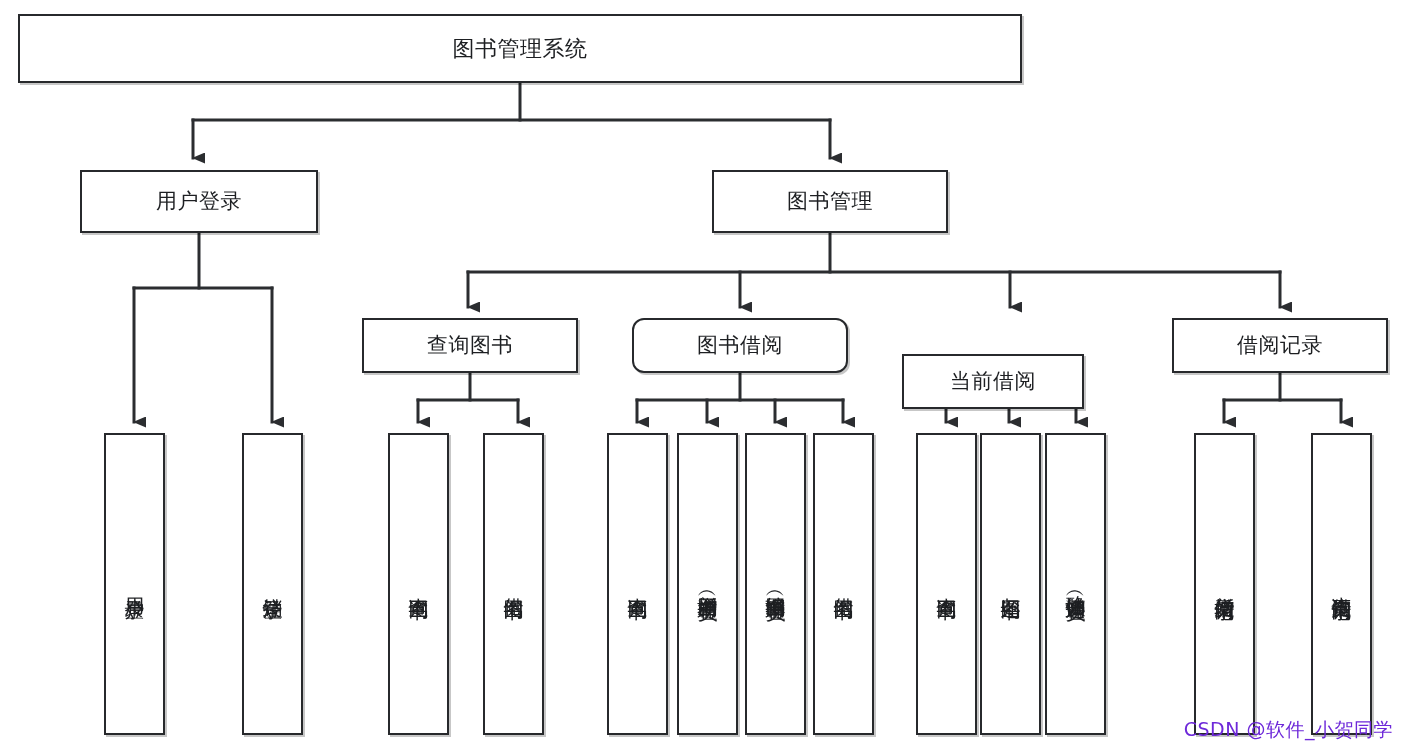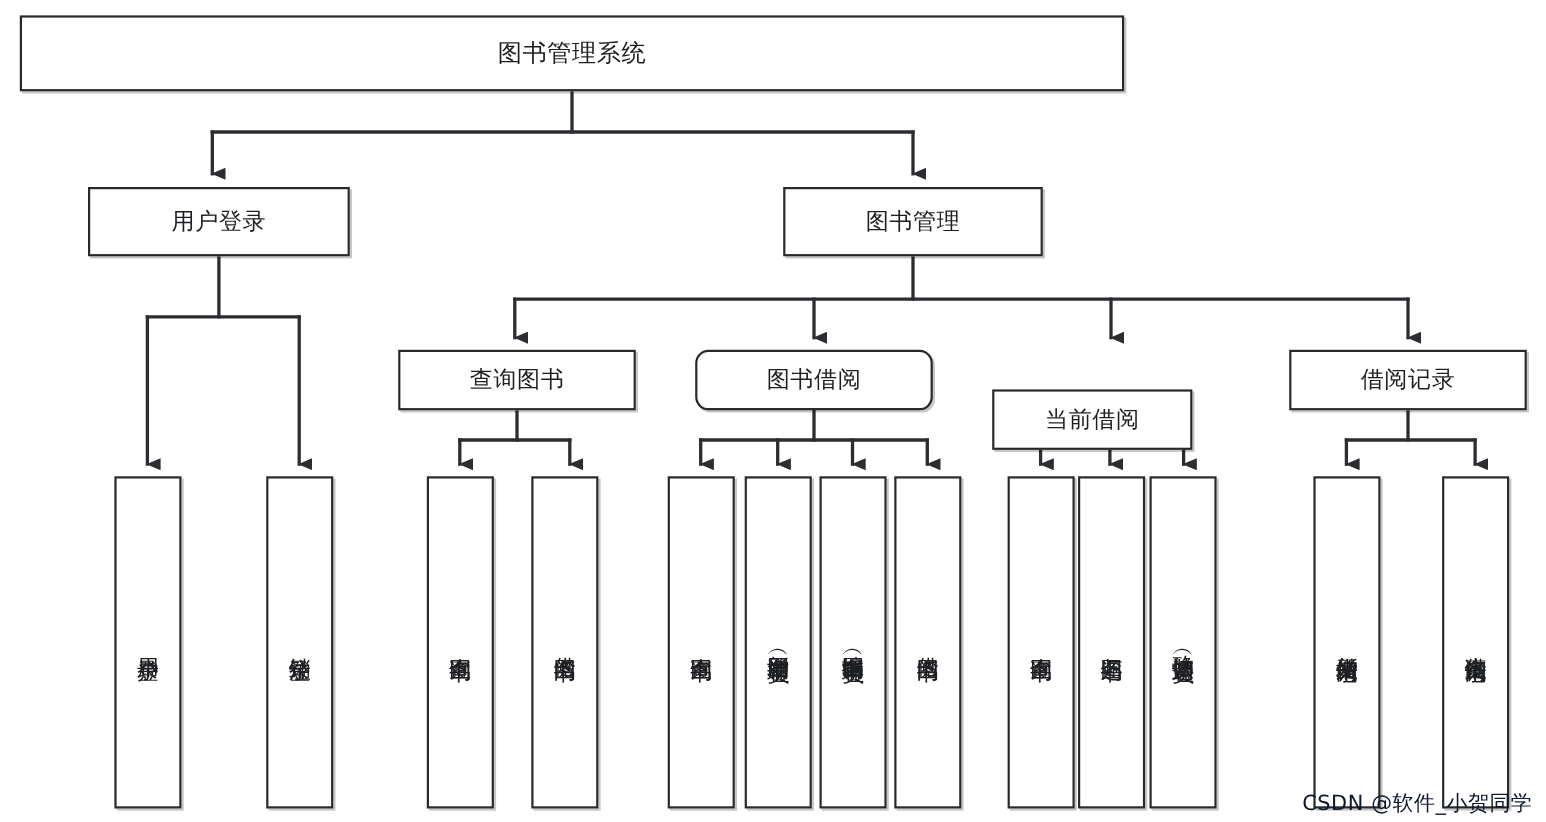--- a/index.html
+++ b/index.html
@@ -55,21 +55,21 @@
     max-height: 100%;
   }
   .node-box.root .node-label {
     font-size: 22px;
   }
   .watermark {
     position: absolute;
     right: 12px;
     bottom: 4px;
     font-size: 19px;
-    color: #0f172a;
+    color: #6d28d9;
     letter-spacing: 0.5px;
     white-space: nowrap;
     pointer-events: none;
     user-select: none;
   }
 </style>
 </head>
 <body>
 
 <div id="diagram-root">

